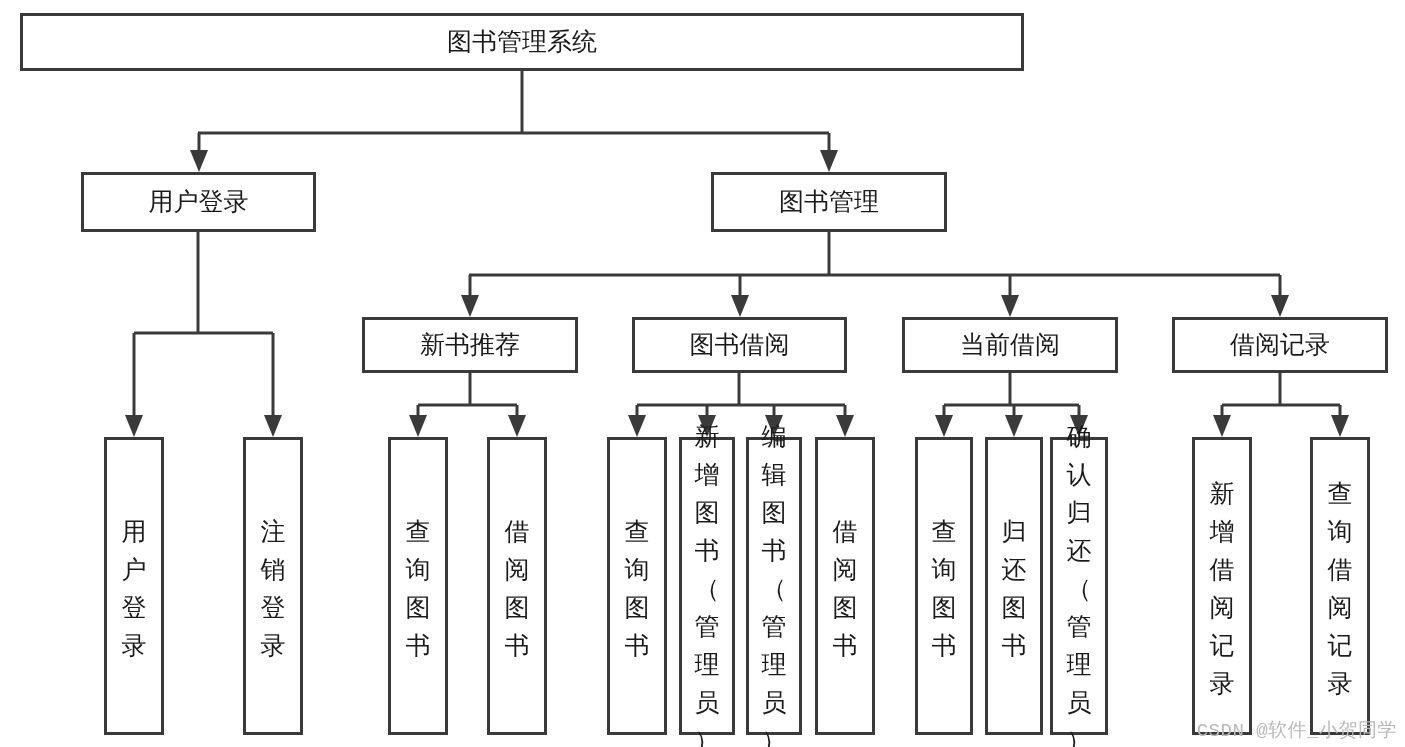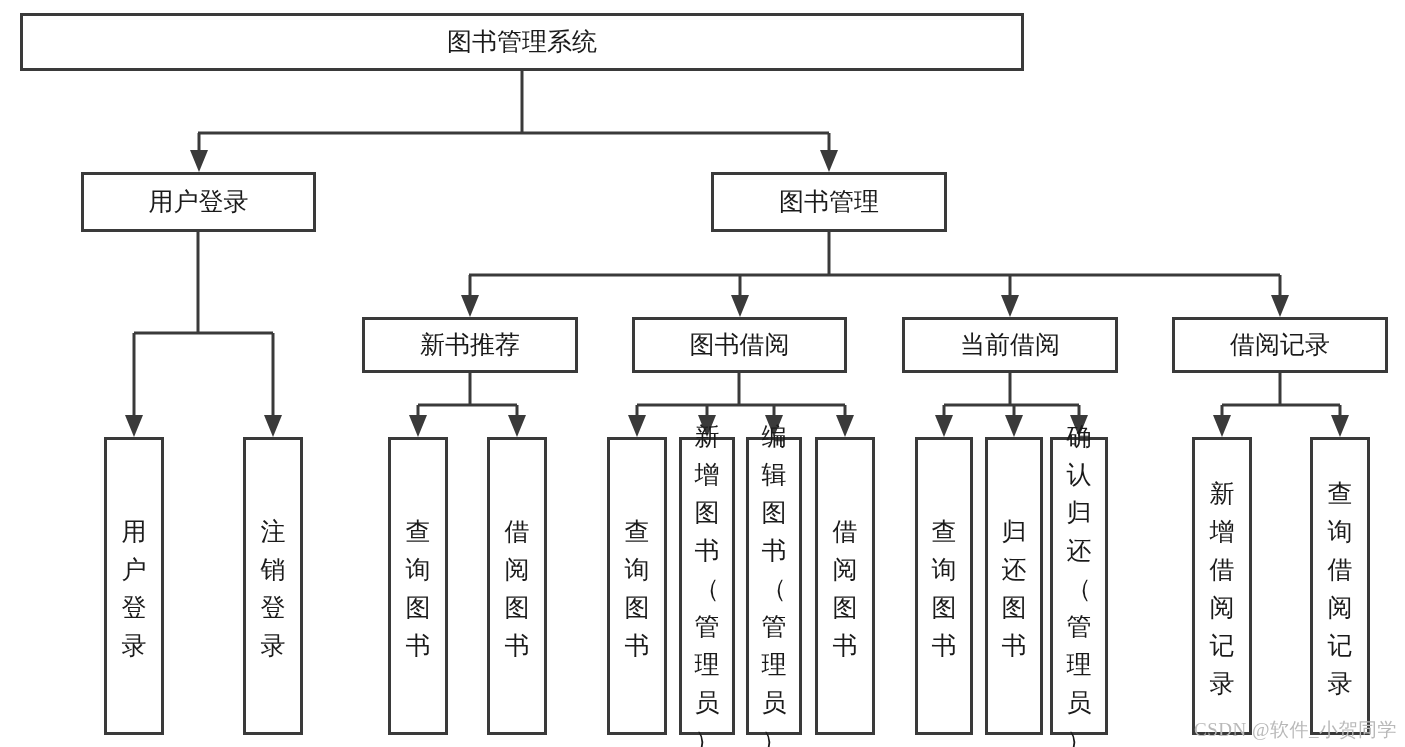--- a/index.html
+++ b/index.html
@@ -15,21 +15,21 @@
   .node-label{
     font-family:"Liberation Sans","DejaVu Sans",sans-serif;
     fill:#1a1a1a;font-size:25px;text-anchor:middle;dominant-baseline:middle;
   }
   .leaf-label{
     font-family:"Liberation Sans","DejaVu Sans",sans-serif;
     fill:#1a1a1a;font-size:25px;text-anchor:middle;
   }
   .watermark{
     position:absolute;right:8px;bottom:4px;
-    font-family:Liberation Serif, serif;
+    font-family:Liberation Mono, monospace;
     font-size:19px;color:#b9b9b9;letter-spacing:0.5px;white-space:nowrap;
     user-select:none;
   }
 </style>
 </head>
 <body>
 
 <div id="stage">
   <svg id="diagram" viewBox="0 0 1405 747">
     <g id="edges-layer">

